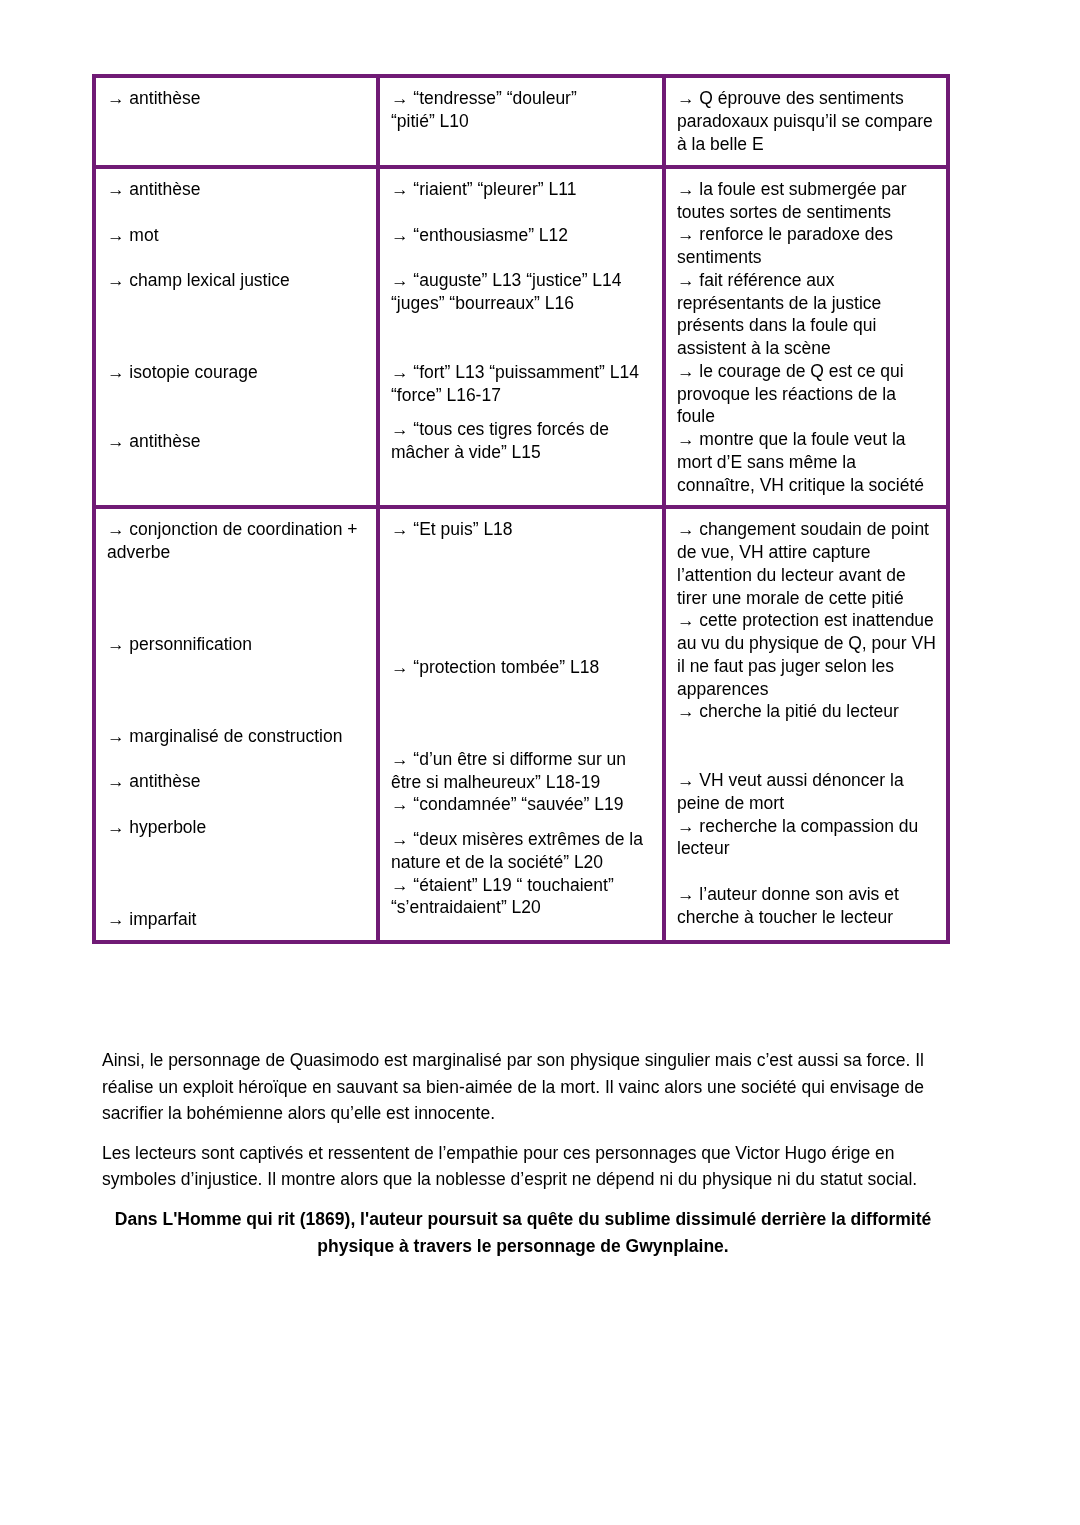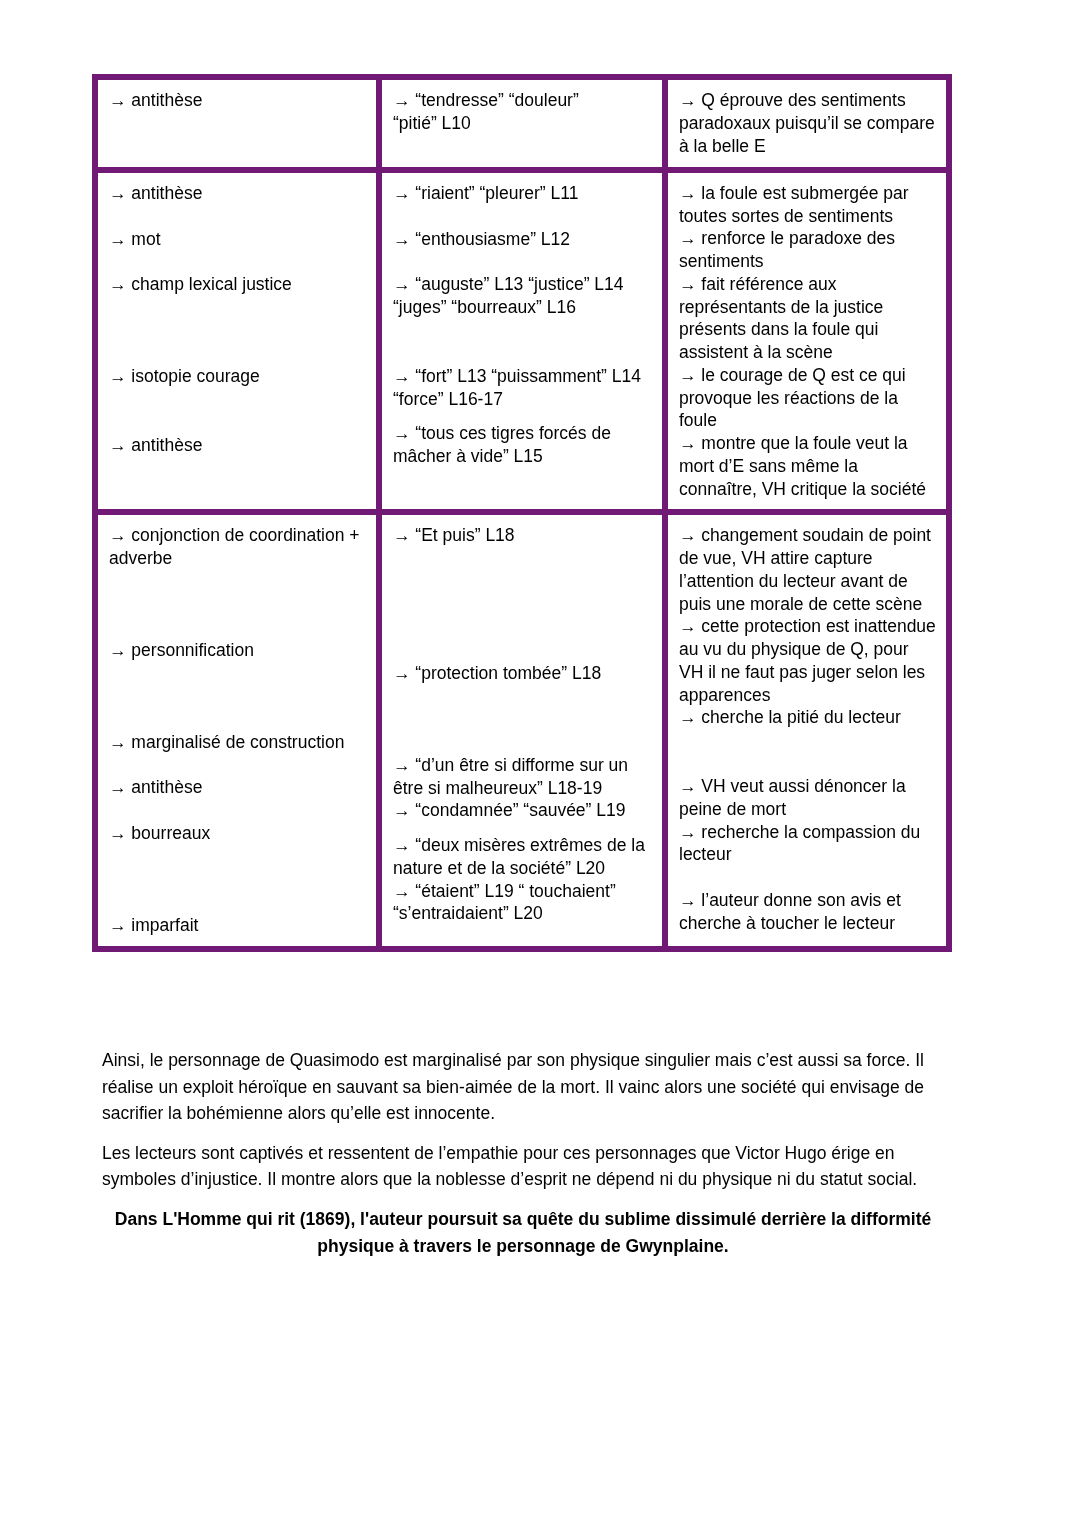--- a/index.html
+++ b/index.html
@@ -30,21 +30,21 @@
   .analysis-table {
     position: absolute;
     left: 92px;
     top: 74px;
     width: 854px;
     border-collapse: collapse;
     border: 3px solid #000000;
     table-layout: fixed;
   }
   .analysis-table td {
-    border: 6px solid #701a75;
+    border: 4px solid #701a75;
     vertical-align: top;
     padding: 9px 9px 9px 11px;
     font-size: 17.5px;
     line-height: 1.30;
     word-wrap: break-word;
   }
   .analysis-table tr.thick-bottom > td {
     border-bottom: 3px solid #000000;
   }
   .col-procede  { width: 284px; }
@@ -162,42 +162,42 @@
         <td>
           <ul class="cell-lines">
             <li class="entry">→ conjonction de coordination + adverbe</li>
             <li class="gap-3"></li>
             <li class="entry">→ personnification</li>
             <li class="gap-3"></li>
             <li class="entry">→ marginalisé de construction</li>
             <li class="gap-1"></li>
             <li class="entry">→ antithèse</li>
             <li class="gap-1"></li>
-            <li class="entry">→ bourreaux</li>
+            <li class="entry">→ hyperbole</li>
             <li class="gap-3"></li>
             <li class="entry">→ imparfait</li>
           </ul>
         </td>
         <td>
           <ul class="cell-lines">
             <li class="entry">→ “Et puis” L18</li>
             <li class="gap-3"></li>
             <li class="gap-2"></li>
             <li class="entry">→ “protection tombée” L18</li>
             <li class="gap-3"></li>
             <li class="entry">→ “d’un être si difforme sur un être si malheureux” L18-19</li>
             <li class="entry">→ “condamnée” “sauvée” L19</li>
             <li class="gap-s"></li>
             <li class="entry">→ “deux misères extrêmes de la nature et de la société” L20</li>
             <li class="entry">→ “étaient” L19 “ touchaient” “s’entraidaient” L20</li>
           </ul>
         </td>
         <td>
           <ul class="cell-lines">
-            <li class="entry">→ changement soudain de point de vue, VH attire capture l’attention du lecteur avant de puis une morale de cette scène</li>
+            <li class="entry">→ changement soudain de point de vue, VH attire capture l’attention du lecteur avant de tirer une morale de cette pitié</li>
             <li class="entry">→ cette protection est inattendue au vu du physique de Q, pour VH il ne faut pas juger selon les apparences</li>
             <li class="entry">→ cherche la pitié du lecteur</li>
             <li class="gap-2"></li>
             <li class="entry">→ VH veut aussi dénoncer la peine de mort</li>
             <li class="entry">→ recherche la compassion du lecteur</li>
             <li class="gap-1"></li>
             <li class="entry">→ l’auteur donne son avis et cherche à toucher le lecteur</li>
           </ul>
         </td>
       </tr>

